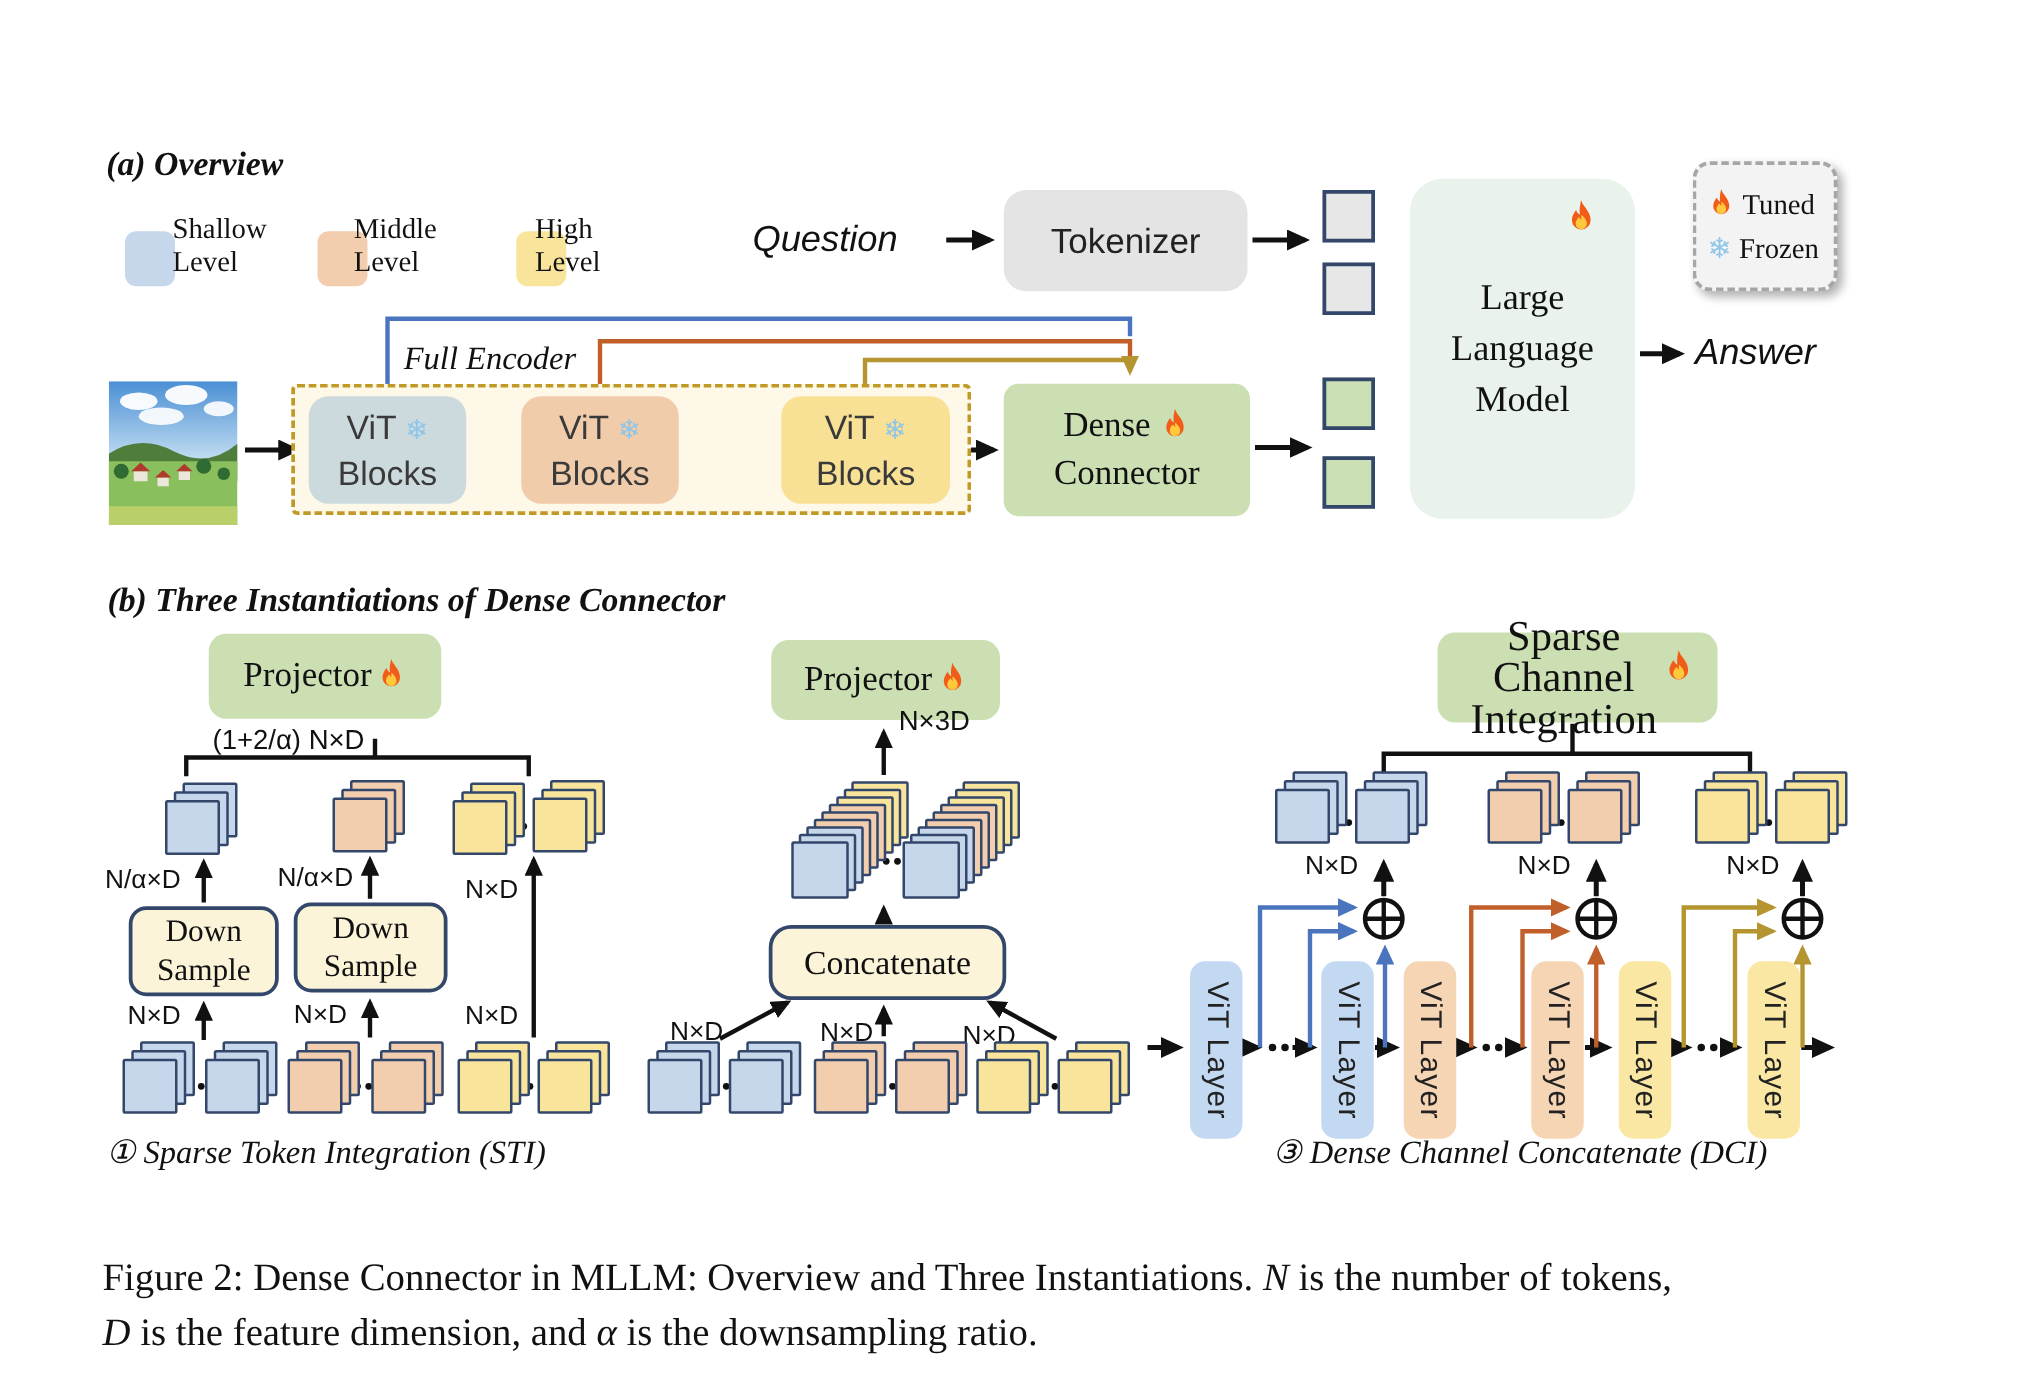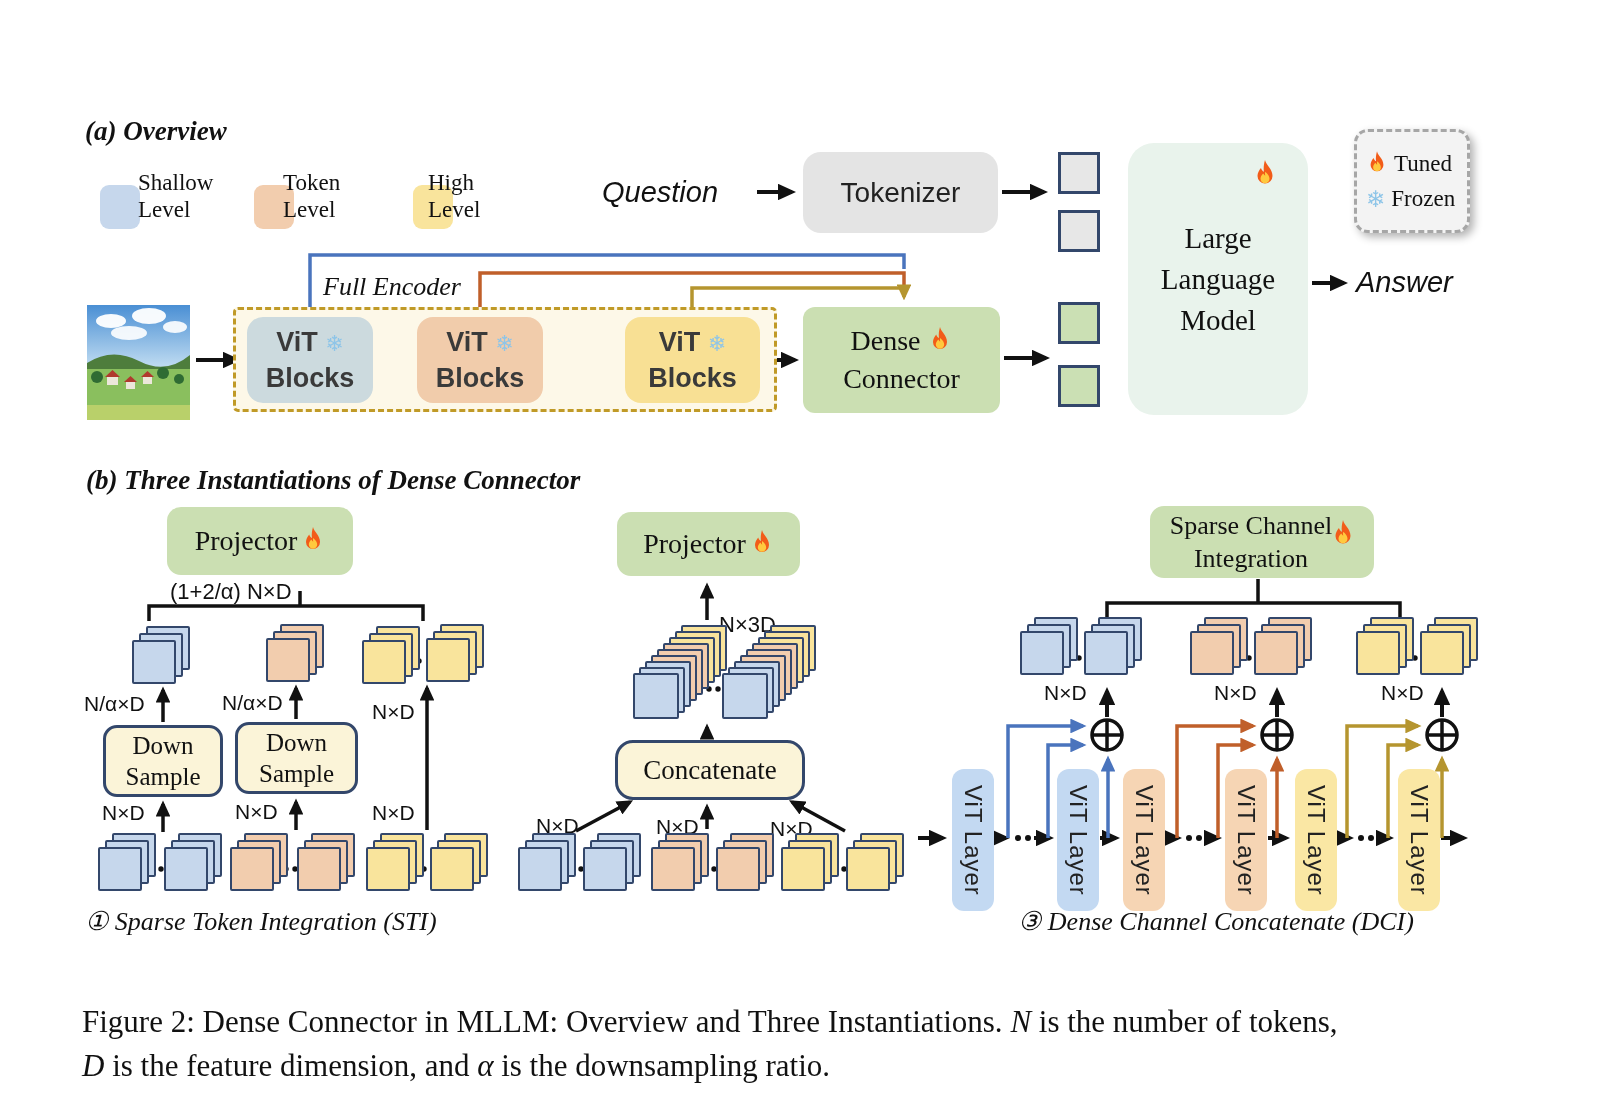--- a/index.html
+++ b/index.html
@@ -9,21 +9,21 @@
   .overlay{position:absolute;left:0;top:0;pointer-events:none;}
   .boldtitle{font-weight:bold;font-size:27px;font-family:"Liberation Serif", serif;font-style:italic;}
   .box{position:absolute;display:flex;align-items:center;justify-content:center;
        flex-direction:column;box-sizing:border-box;text-align:center;}
   .rounded{border-radius:16px;}
   .swatch{position:absolute;width:40px;height:44px;border-radius:9px;}
   .legendlab{position:absolute;font-size:23px;line-height:27px;text-align:left;width:96px;}
   .ital-sans{font-style:italic;font-family:"Liberation Sans", sans-serif;font-weight:500;}
   .token{position:absolute;width:42px;height:42px;border:3px solid #33476b;box-sizing:border-box;}
   .vitblock{border-radius:16px;font-family:"Liberation Sans", sans-serif;font-size:27px;
-            font-weight:700;color:#3a3a3a;line-height:34px;}
+            font-weight:400;color:#3a3a3a;line-height:34px;}
   .snow{color:#8ec5e8;font-family:"DejaVu Sans", sans-serif;}
   .greenbox{background:#cbdfb2;}
   .cream{background:#fbf4d8;border:3px solid #33476b;}
   .lbl{position:absolute;font-family:"Liberation Sans", sans-serif;font-size:21px;color:#111;white-space:nowrap;}
   .cap{position:absolute;font-style:italic;font-size:26px;font-family:"Liberation Serif", serif;white-space:nowrap;}
   .st{position:absolute;width:58px;height:58px;}
   .st i{position:absolute;width:44px;height:44px;border:2.5px solid #33476b;border-radius:2px;box-sizing:border-box;display:block;}
   .st i:nth-child(1){left:14px;top:0;}
   .st i:nth-child(2){left:7px;top:7px;}
   .st i:nth-child(3){left:0;top:14px;}
@@ -182,21 +182,21 @@
 
   <div class="abs boldtitle" style="left:85px;top:116px;">(a) Overview</div>
 
   <div class="swatch" style="left:100px;top:185px;background:#c6d7ec;"></div>
   <div class="legendlab" style="left:138px;top:169px;">
     <div>Shallow</div>
     <div>Level</div>
   </div>
   <div class="swatch" style="left:254px;top:185px;background:#f2cdae;"></div>
   <div class="legendlab" style="left:283px;top:169px;">
-    <div>Token</div>
+    <div>Middle</div>
     <div>Level</div>
   </div>
   <div class="swatch" style="left:413px;top:185px;background:#f9e49c;"></div>
   <div class="legendlab" style="left:428px;top:169px;">
     <div>High</div>
     <div>Level</div>
   </div>
 
   <div class="abs ital-sans" style="left:602px;top:176px;font-size:29px;">Question</div>
 
@@ -370,21 +370,21 @@
 
   <div class="cap" style="left:85px;top:906px;">① Sparse Token Integration (STI)</div>
 
   <div class="box greenbox" style="left:617px;top:512px;width:183px;height:64px;border-radius:14px;font-size:28px;flex-direction:row;gap:4px;">
     <span>Projector</span>
     <svg class="flame" width="24" height="28" viewBox="0 0 24 28">
       <path d="M12 0c1 5 7 8 7 15a7 7 0 0 1-14 0c0-3 1.5-5.4 3.2-7.6.6 1.8 1.5 2.9 2.8 3.6C10.4 7.6 11 3.5 12 0z" fill="#f25c19"></path>
       <path d="M12.2 11c2.6 2.4 4 4.4 4 6.6a4.2 4.2 0 0 1-8.4 0c0-1.9 1-3.4 2.5-5 .6 1 1.2 1.6 1.9 2.1-.3-1.3-.3-2.4 0-3.7z" fill="#ffc93e"></path>
     </svg>
   </div>
-  <div class="lbl" style="left:719px;top:612px;font-size:22px;">N×3D</div>
+  <div class="lbl" style="left:719px;top:564px;font-size:22px;">N×3D</div>
 
   <div class="bigst" style="left:633px;top:625px;">
       <i></i>
       <i></i>
       <i></i>
       <i></i>
       <i></i>
       <i></i>
       <i></i>
       <i></i>
@@ -435,21 +435,21 @@
       <i></i>
       <i></i>
     </div>
   <div class="st st-y" style="left:846px;top:833px;">
       <i></i>
       <i></i>
       <i></i>
     </div>
 
 
-  <div class="box greenbox" style="left:1150px;top:506px;width:224px;height:72px;border-radius:14px;font-size:26px;line-height:33px;padding-right:22px;">
+  <div class="box greenbox" style="left:1150px;top:506px;width:224px;height:72px;border-radius:14px;font-size:34px;line-height:33px;padding-right:22px;">
     <span>Sparse Channel</span>
     <span>Integration</span>
   </div>
   <svg class="abs flame" style="left:1330px;top:520px;" width="26" height="30" viewBox="0 0 24 28">
     <path d="M12 0c1 5 7 8 7 15a7 7 0 0 1-14 0c0-3 1.5-5.4 3.2-7.6.6 1.8 1.5 2.9 2.8 3.6C10.4 7.6 11 3.5 12 0z" fill="#f25c19"></path>
     <path d="M12.2 11c2.6 2.4 4 4.4 4 6.6a4.2 4.2 0 0 1-8.4 0c0-1.9 1-3.4 2.5-5 .6 1 1.2 1.6 1.9 2.1-.3-1.3-.3-2.4 0-3.7z" fill="#ffc93e"></path>
   </svg>
 
   <div class="st st-b" style="left:1020px;top:617px;">
       <i></i>

